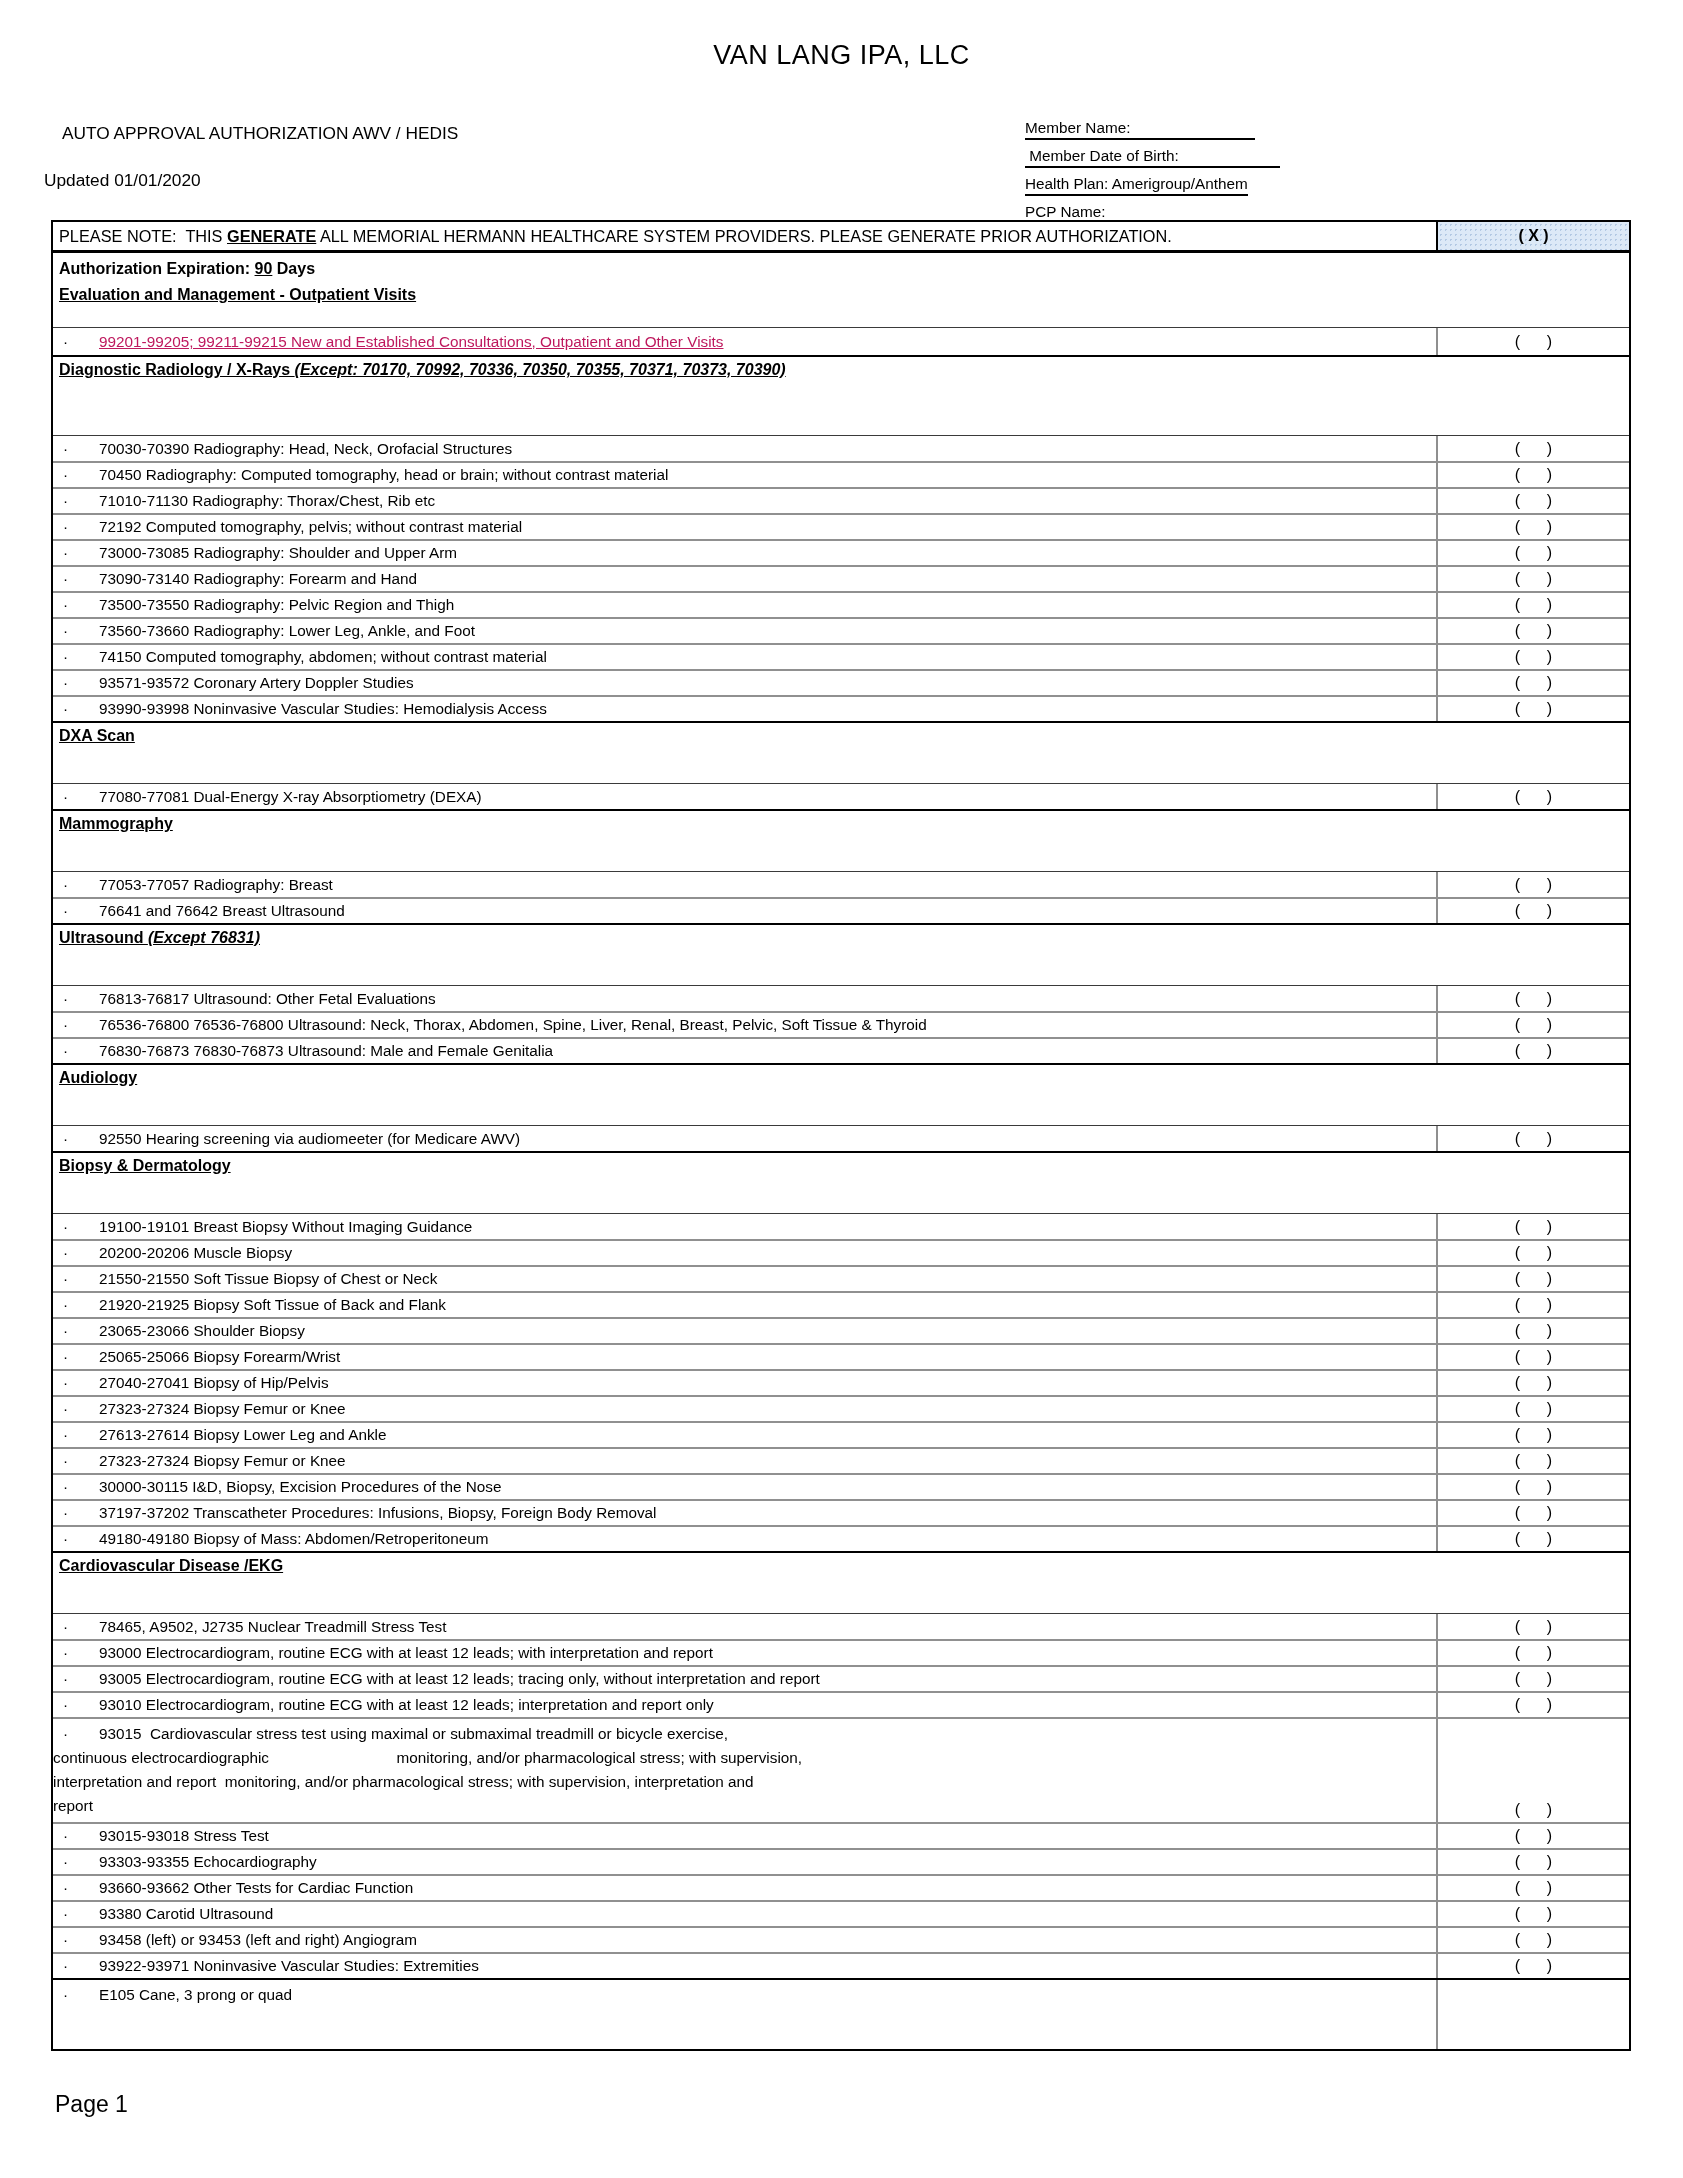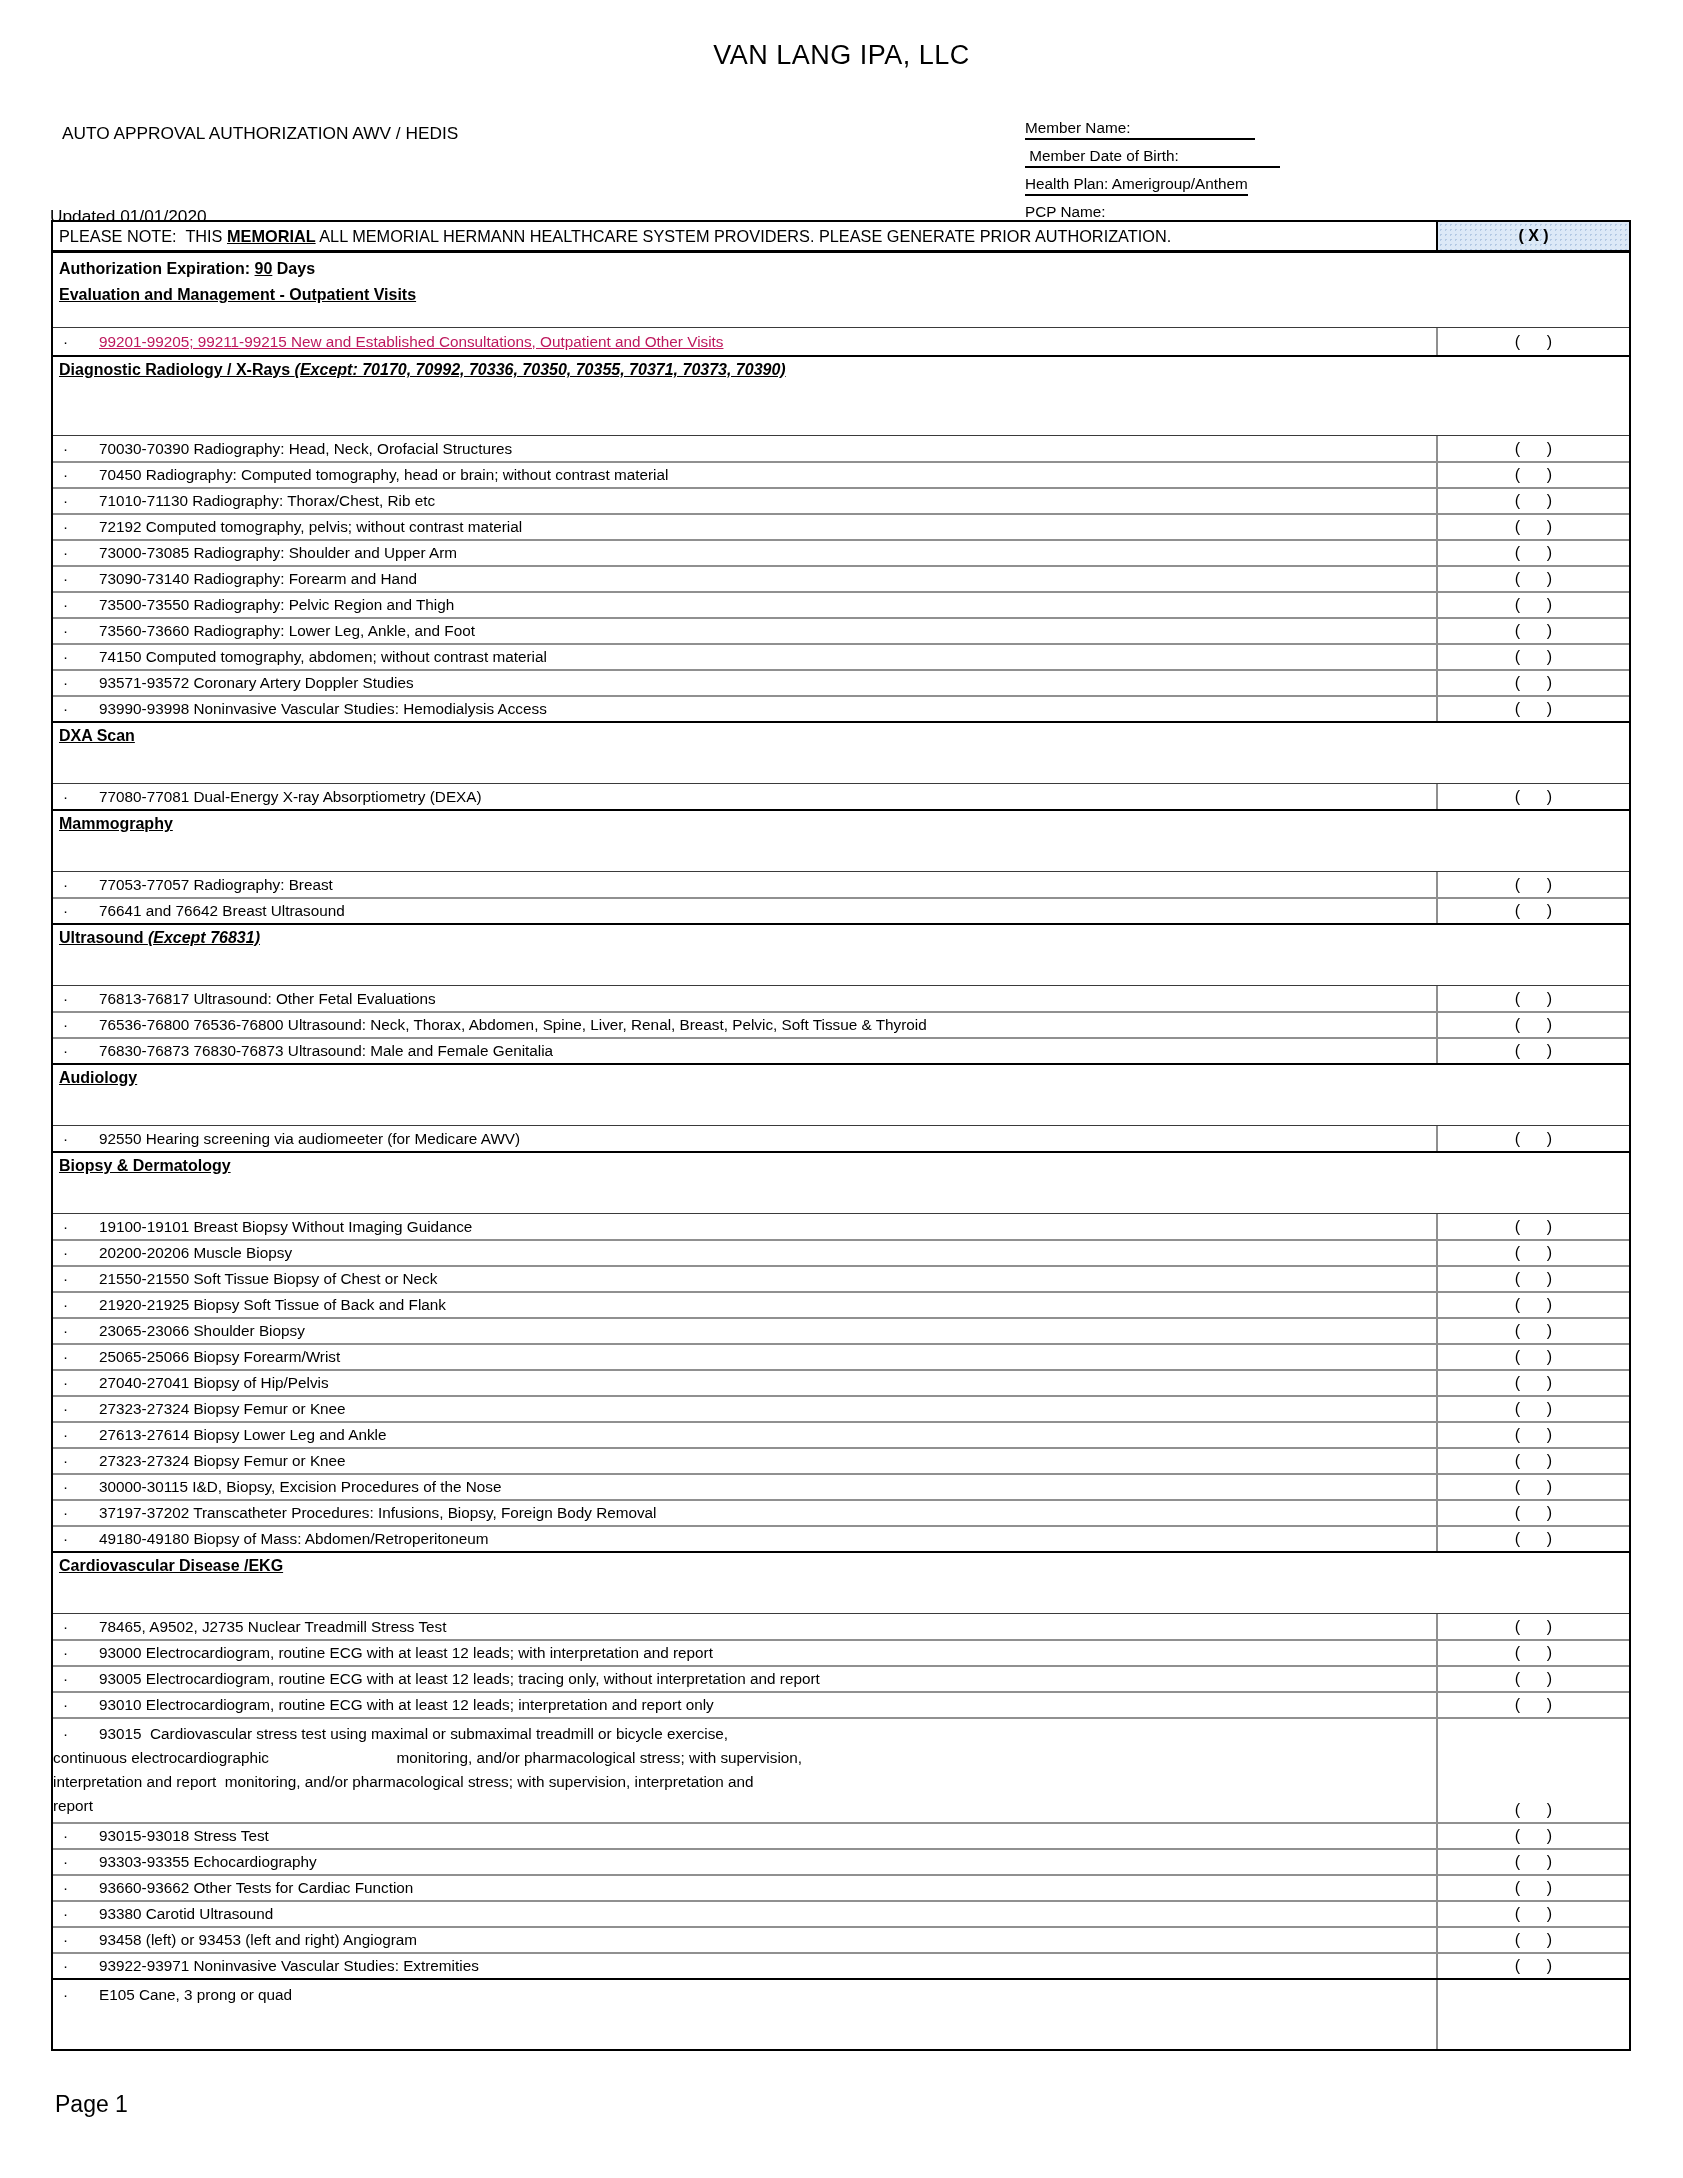--- a/index.html
+++ b/index.html
@@ -2,21 +2,21 @@
 <html><head>
 <meta charset="utf-8">
 <style>
   * { box-sizing: border-box; }
   html,body { margin:0; padding:0; background:#fff; }
   body { width:1683px; height:2178px; font-family:"Liberation Sans", sans-serif; color:#000; position:relative; }
 
   .doc-title { position:absolute; top:40px; left:0; width:1683px; text-align:center; font-size:27px; letter-spacing:0.5px; }
 
   .hdr-left-1 { position:absolute; left:62px; top:123px; font-size:17.3px; }
-  .hdr-left-2 { position:absolute; left:50px; top:170px; font-size:17.3px;margin-top:36px; }
+  .hdr-left-2 { position:absolute; left:44px; top:170px; font-size:17.3px; }
 
   .member-block { position:absolute; left:1025px; top:119px; font-size:15.3px; }
   .member-block .mline { margin-bottom:7px; }
   .mf { display:inline-block; border-bottom:2px solid #000; white-space:pre; padding-bottom:1px; }
   .w1 { width:230px; } .w2 { width:255px; } .w4 { width:220px; }
 
   .tbl { position:absolute; left:51px; top:220px; width:1580px; border:2.5px solid #000; background:#fff; }
 
   .note-row { display:flex; height:31px; border-bottom:3px solid #000; align-items:center; }
   .note-text { flex:1; padding-left:6px; font-size:16.3px; white-space:pre; }
@@ -66,21 +66,21 @@
 <div class="member-block">
   <div class="mline"><span class="mf w1">Member Name:</span></div>
   <div class="mline"><span class="mf w2"> Member Date of Birth:</span></div>
   <div class="mline"><span class="mf">Health Plan: Amerigroup/Anthem</span></div>
   <div class="mline"><span class="mf w4">PCP Name:</span></div>
 </div>
 
 <div class="tbl">
 
   <div class="note-row">
-    <div class="note-text"><span>PLEASE NOTE:  THIS </span><span class="note-bold">MEMORIAL</span><span> ALL MEMORIAL HERMANN HEALTHCARE SYSTEM PROVIDERS. PLEASE GENERATE PRIOR AUTHORIZATION.</span></div>
+    <div class="note-text"><span>PLEASE NOTE:  THIS </span><span class="note-bold">GENERATE</span><span> ALL MEMORIAL HERMANN HEALTHCARE SYSTEM PROVIDERS. PLEASE GENERATE PRIOR AUTHORIZATION.</span></div>
     <div class="check-cell">( X )</div>
   </div>
 
   <div class="auth-block">
     <div class="auth-l1"><span>Authorization Expiration: </span><span class="auth-u">90</span><span> Days</span></div>
     <div><span class="auth-l2">Evaluation and Management - Outpatient Visits</span></div>
   </div>
 
   <div class="row irow link-row">
     <div class="row-text">

